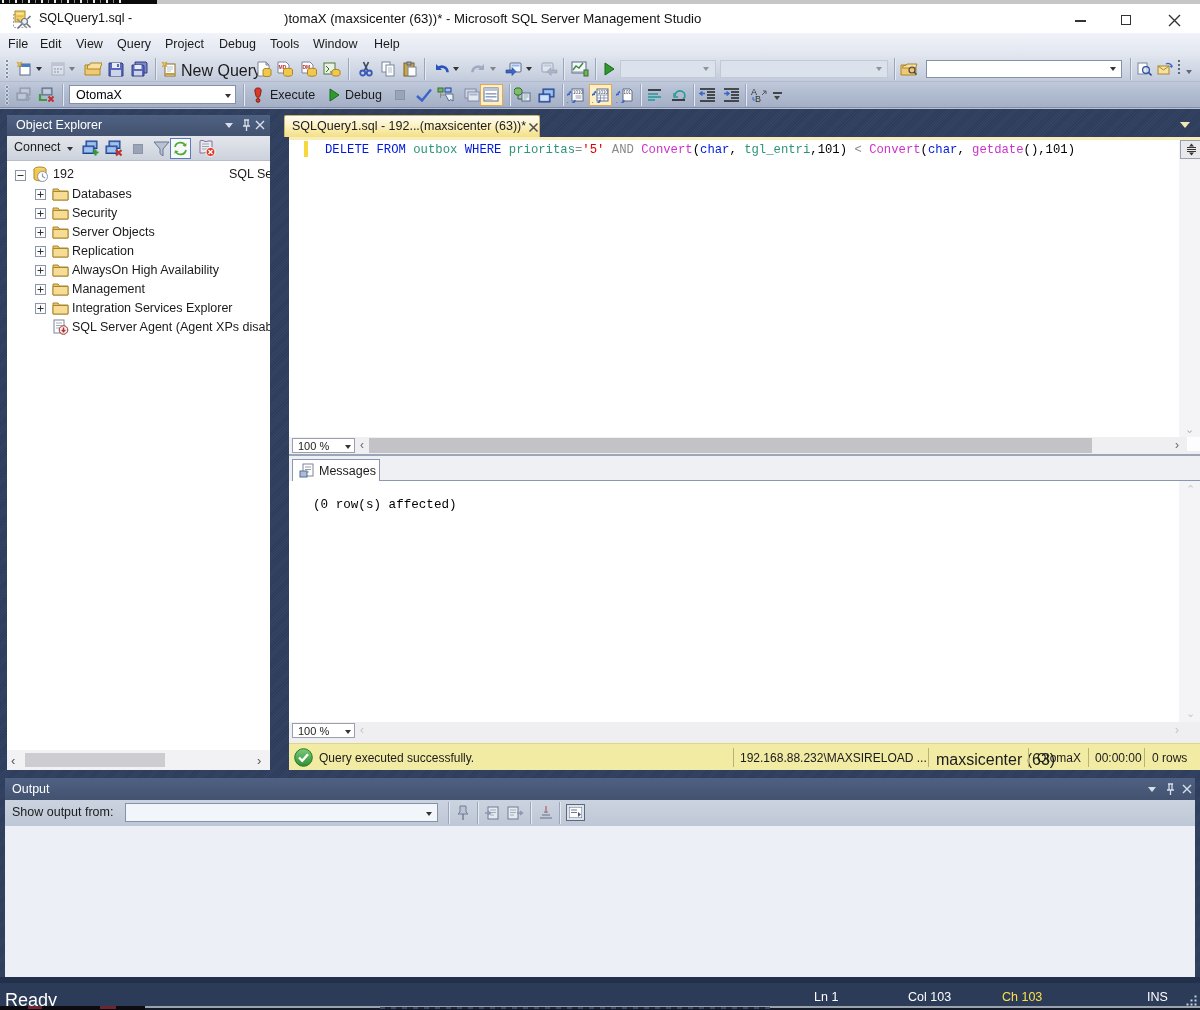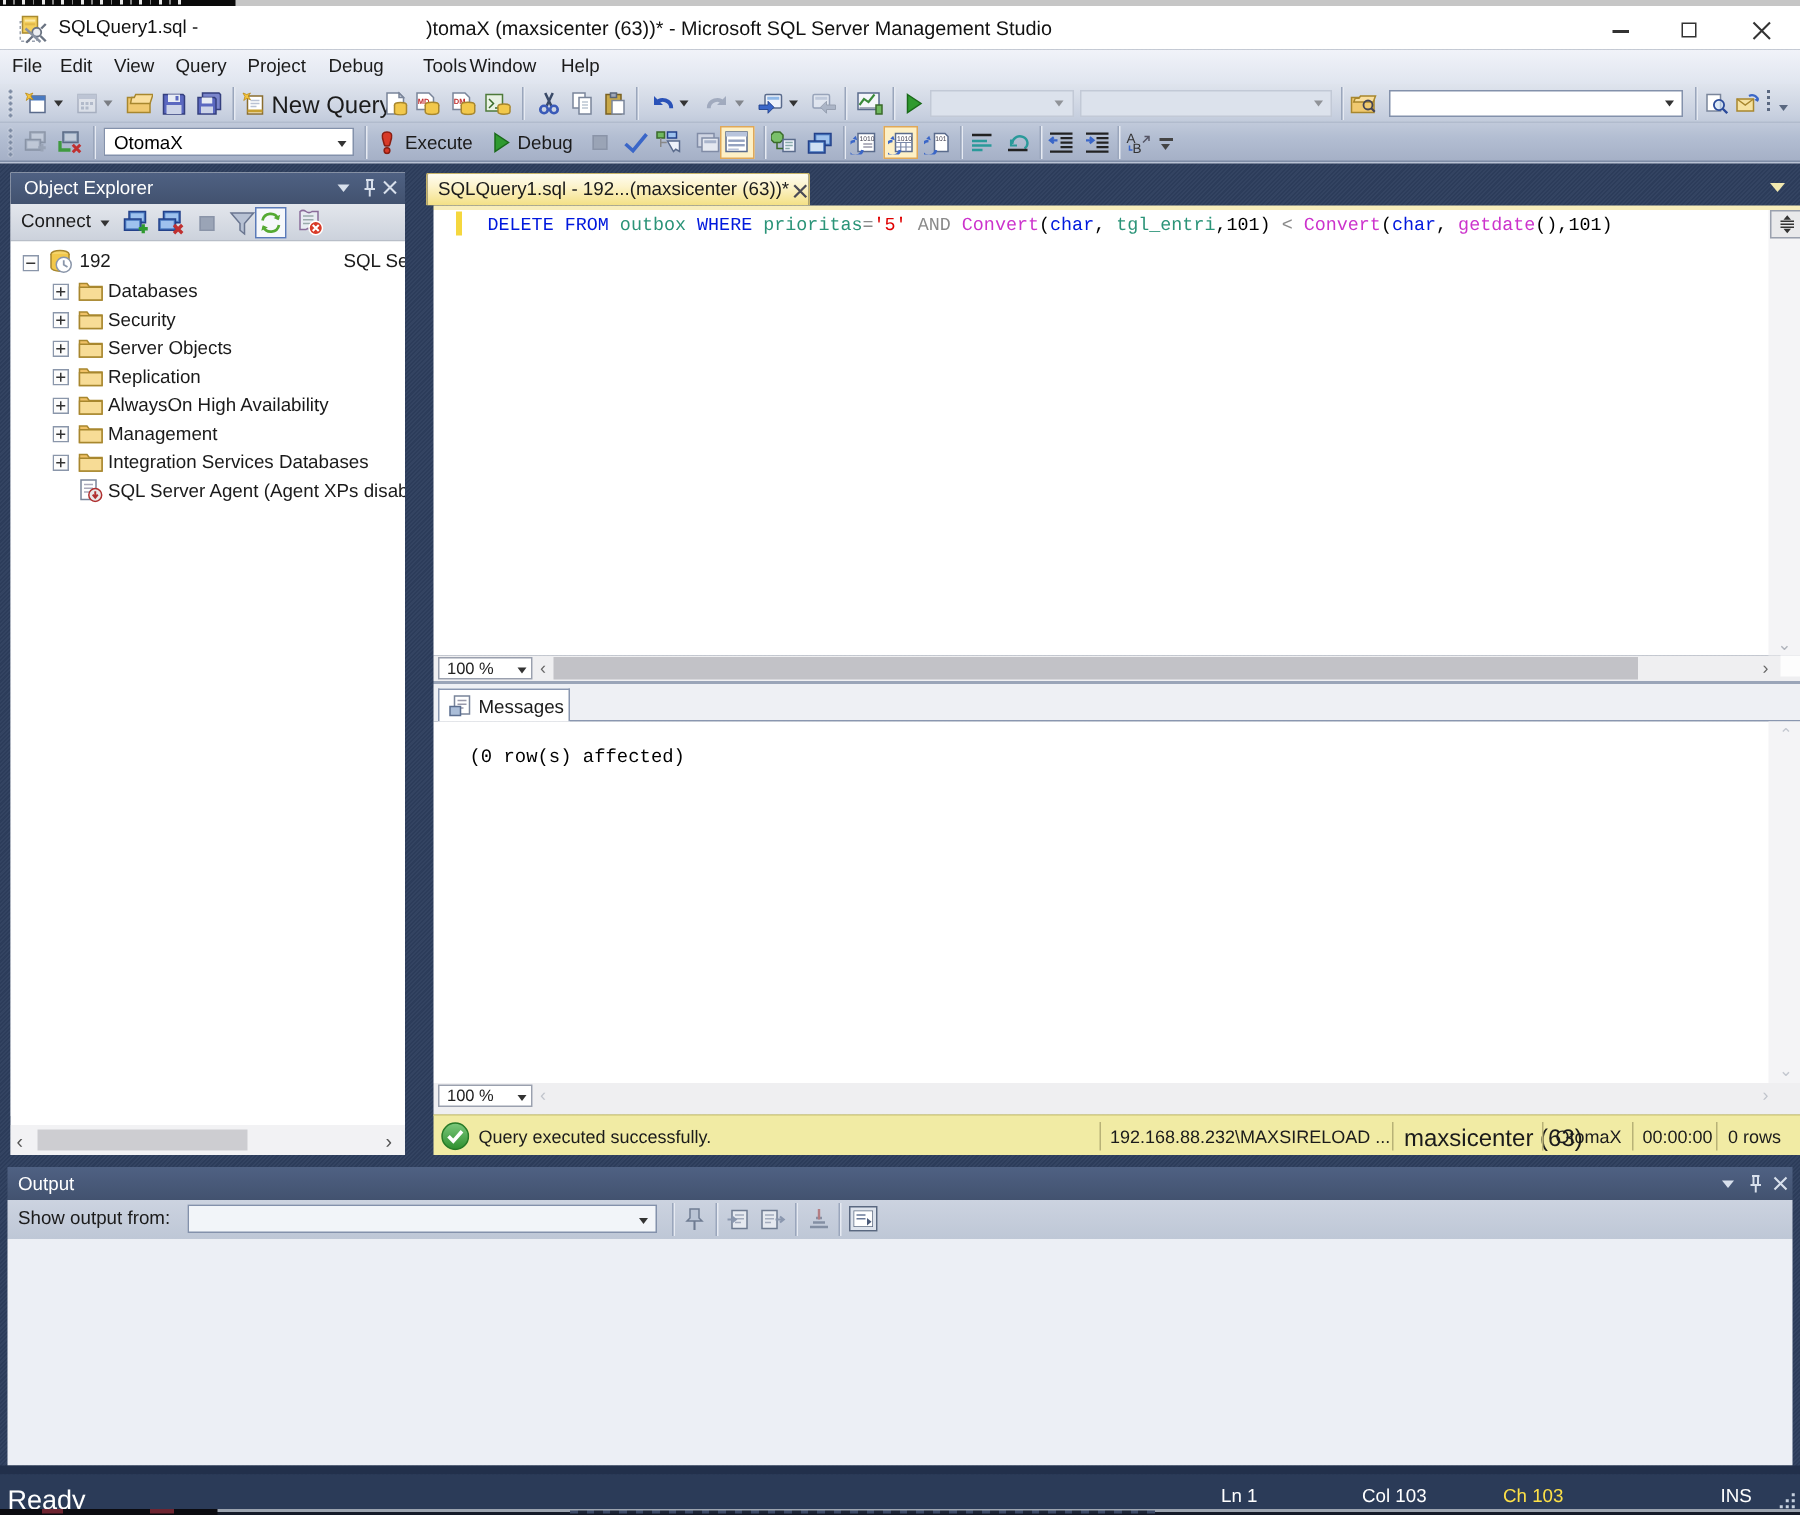--- a/index.html
+++ b/index.html
@@ -42,21 +42,21 @@
       </svg>
   </div>
 
   <div class="abs" style="left:0;top:33px;width:1200px;height:23px;background:linear-gradient(180deg,#f1f3f9,#e0e5ef);">
     <div class="mi" style="left:8px;">File</div>
     <div class="mi" style="left:40px;">Edit</div>
     <div class="mi" style="left:76px;">View</div>
     <div class="mi" style="left:117px;">Query</div>
     <div class="mi" style="left:165px;">Project</div>
     <div class="mi" style="left:219px;">Debug</div>
-    <div class="mi" style="left:282px;">Tools</div>
+    <div class="mi" style="left:270px;">Tools</div>
     <div class="mi" style="left:313px;">Window</div>
     <div class="mi" style="left:374px;">Help</div>
   </div>
 
   <div class="abs" style="left:0;top:56px;width:1200px;height:52px;background:linear-gradient(180deg,#dfe4ed 0%,#c9d1e0 38%,#b3bed2 68%,#a4afc6 100%);"></div>
   <div id="tb1" class="abs" style="left:0;top:56px;width:1200px;height:26px;border-bottom:1px solid rgba(150,160,180,.35);">
     <div class="abs grip" style="left:5px;"></div>
 
     <svg class="abs icon16" style="left:16px" viewBox="0 0 16 16">
       <rect x="4" y="3" width="10" height="11" fill="#fff" stroke="#5a6b8c"></rect>
@@ -480,21 +480,21 @@
       </svg>
       <div class="abs" style="left:65px;top:121px;">Management</div>
       <svg class="abs" style="left:28px;top:142px" width="11" height="11">
           <rect x="0.5" y="0.5" width="10" height="10" fill="#fcfcfc" stroke="#8a96aa"></rect>
           <path d="M2.5 5.5 h6 M5.5 2.5 v6" stroke="#333"></path>
         </svg>
       <svg class="abs" style="left:45px;top:139px" width="17" height="15" viewBox="0 0 17 15">
         <path d="M1 3 h5 l1.5 2 H16 v9 H1 Z" fill="#f0c166" stroke="#a8872e"></path>
         <path d="M1 5.5 h15 V14 H1 Z" fill="#f7dc96" stroke="#a8872e"></path>
       </svg>
-      <div class="abs" style="left:65px;top:140px;">Integration Services Databases</div>
+      <div class="abs" style="left:65px;top:140px;">Integration Services Explorer</div>
       <svg class="abs" style="left:45px;top:158px" width="17" height="16" viewBox="0 0 17 16">
         <rect x="2" y="1" width="10" height="13" fill="#fff" stroke="#7a859a"></rect>
         <path d="M4 4 h6 M4 6.5 h6 M4 9 h4" stroke="#aab" stroke-width="1"></path>
         <circle cx="11.5" cy="11" r="4.3" fill="#e8e8e8" stroke="#b03030"></circle>
         <path d="M11.5 8.5 v4 M9.8 10.8 l1.7 2 1.7-2" fill="none" stroke="#b03030" stroke-width="1.3"></path>
       </svg>
       <div class="abs" style="left:65px;top:159px;">SQL Server Agent (Agent XPs disabl</div>
     </div>
 
     <div class="abs" style="left:0;top:635px;width:263px;height:20px;background:#f2f2f4;">

